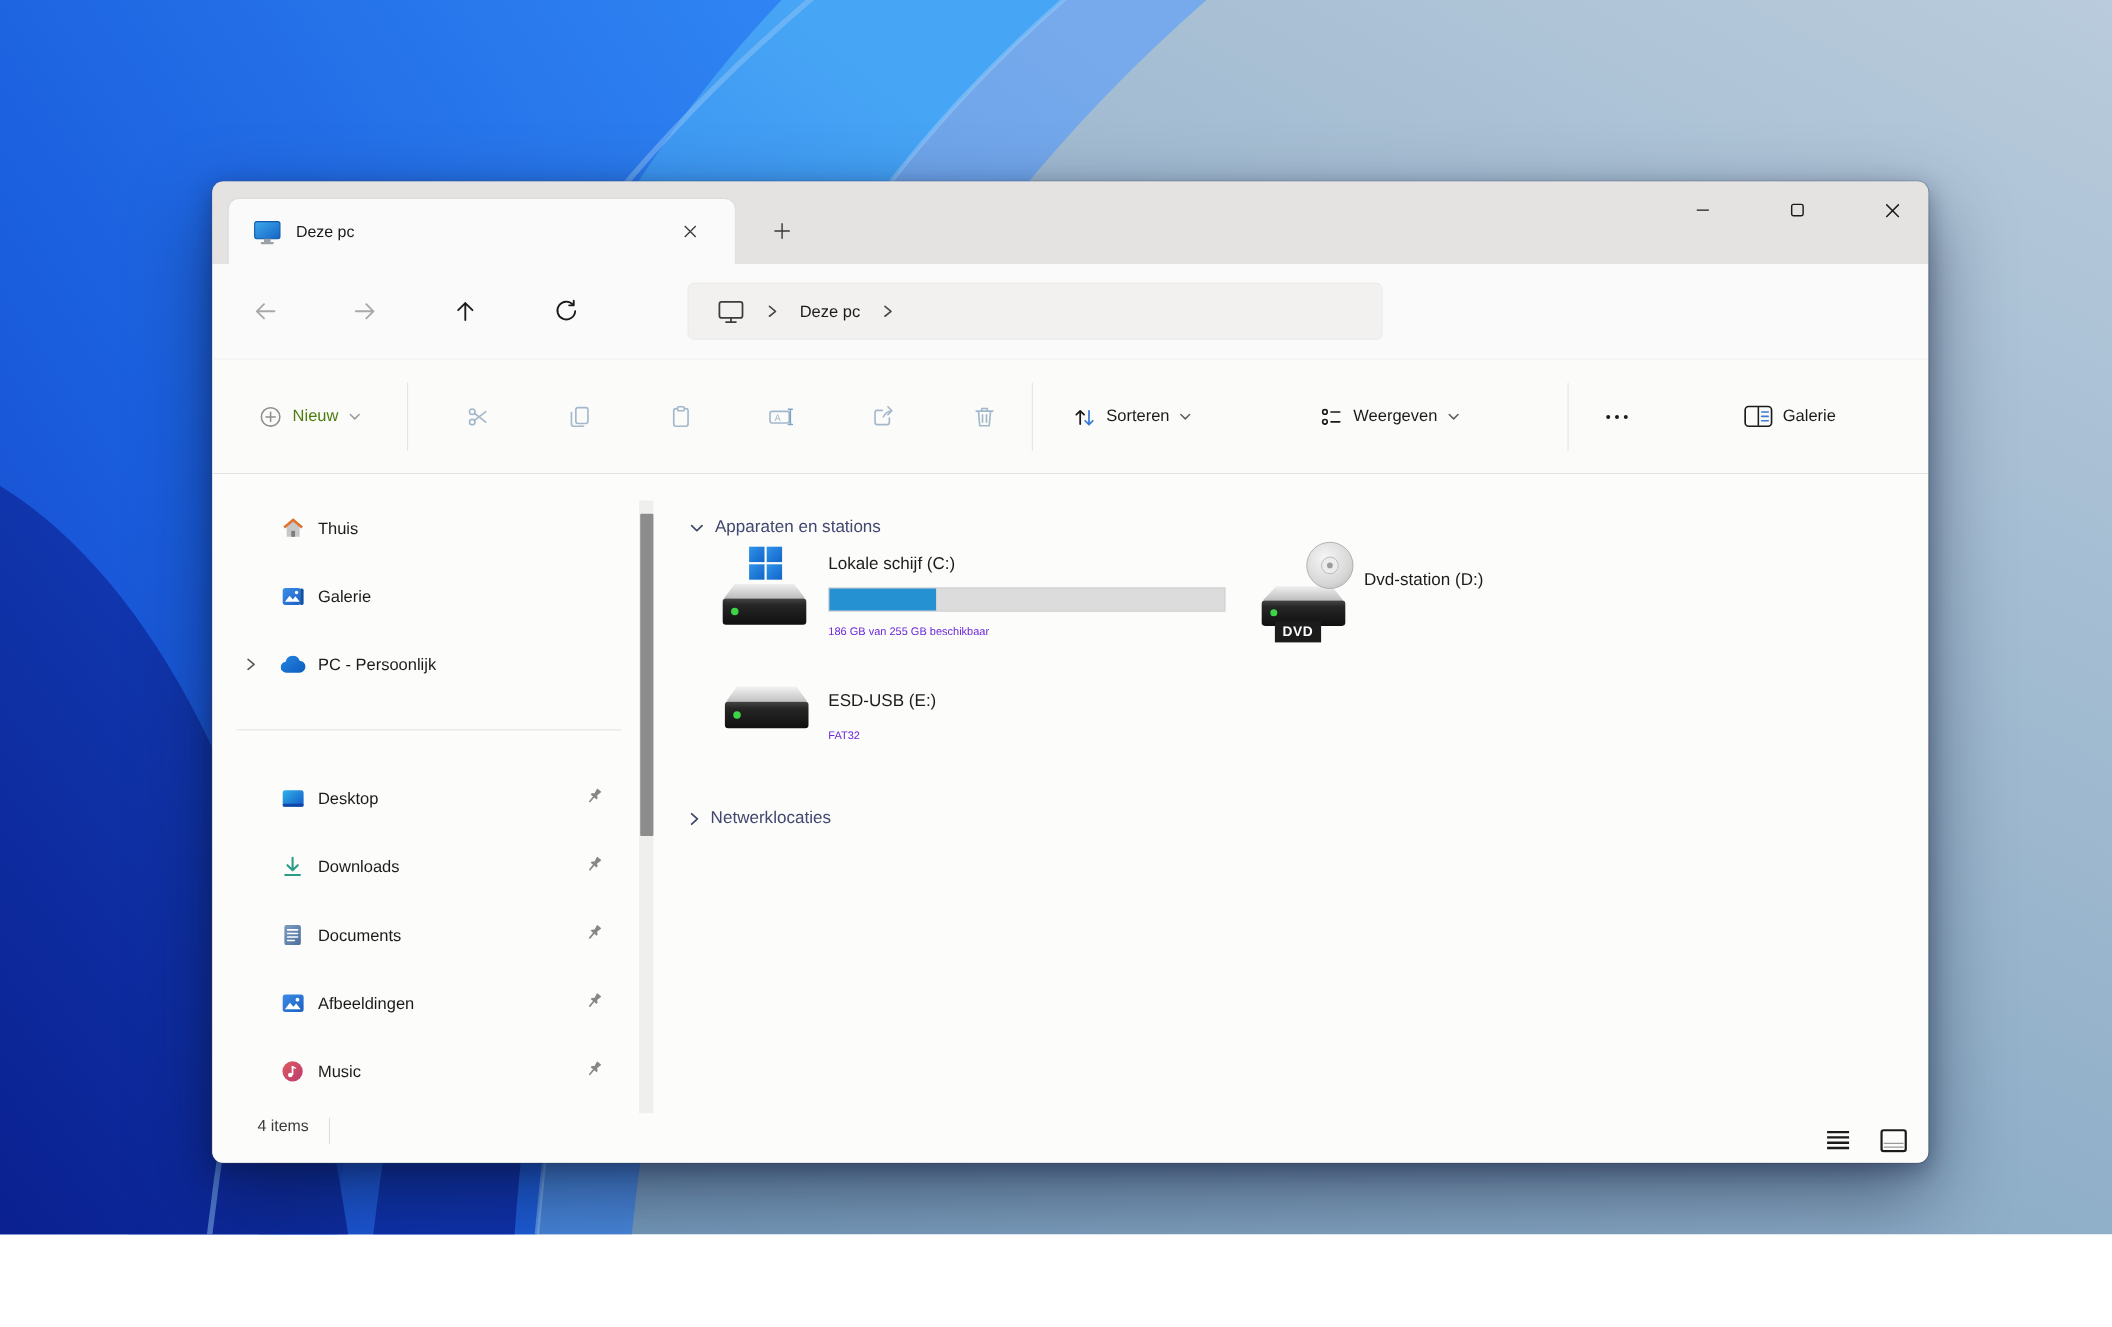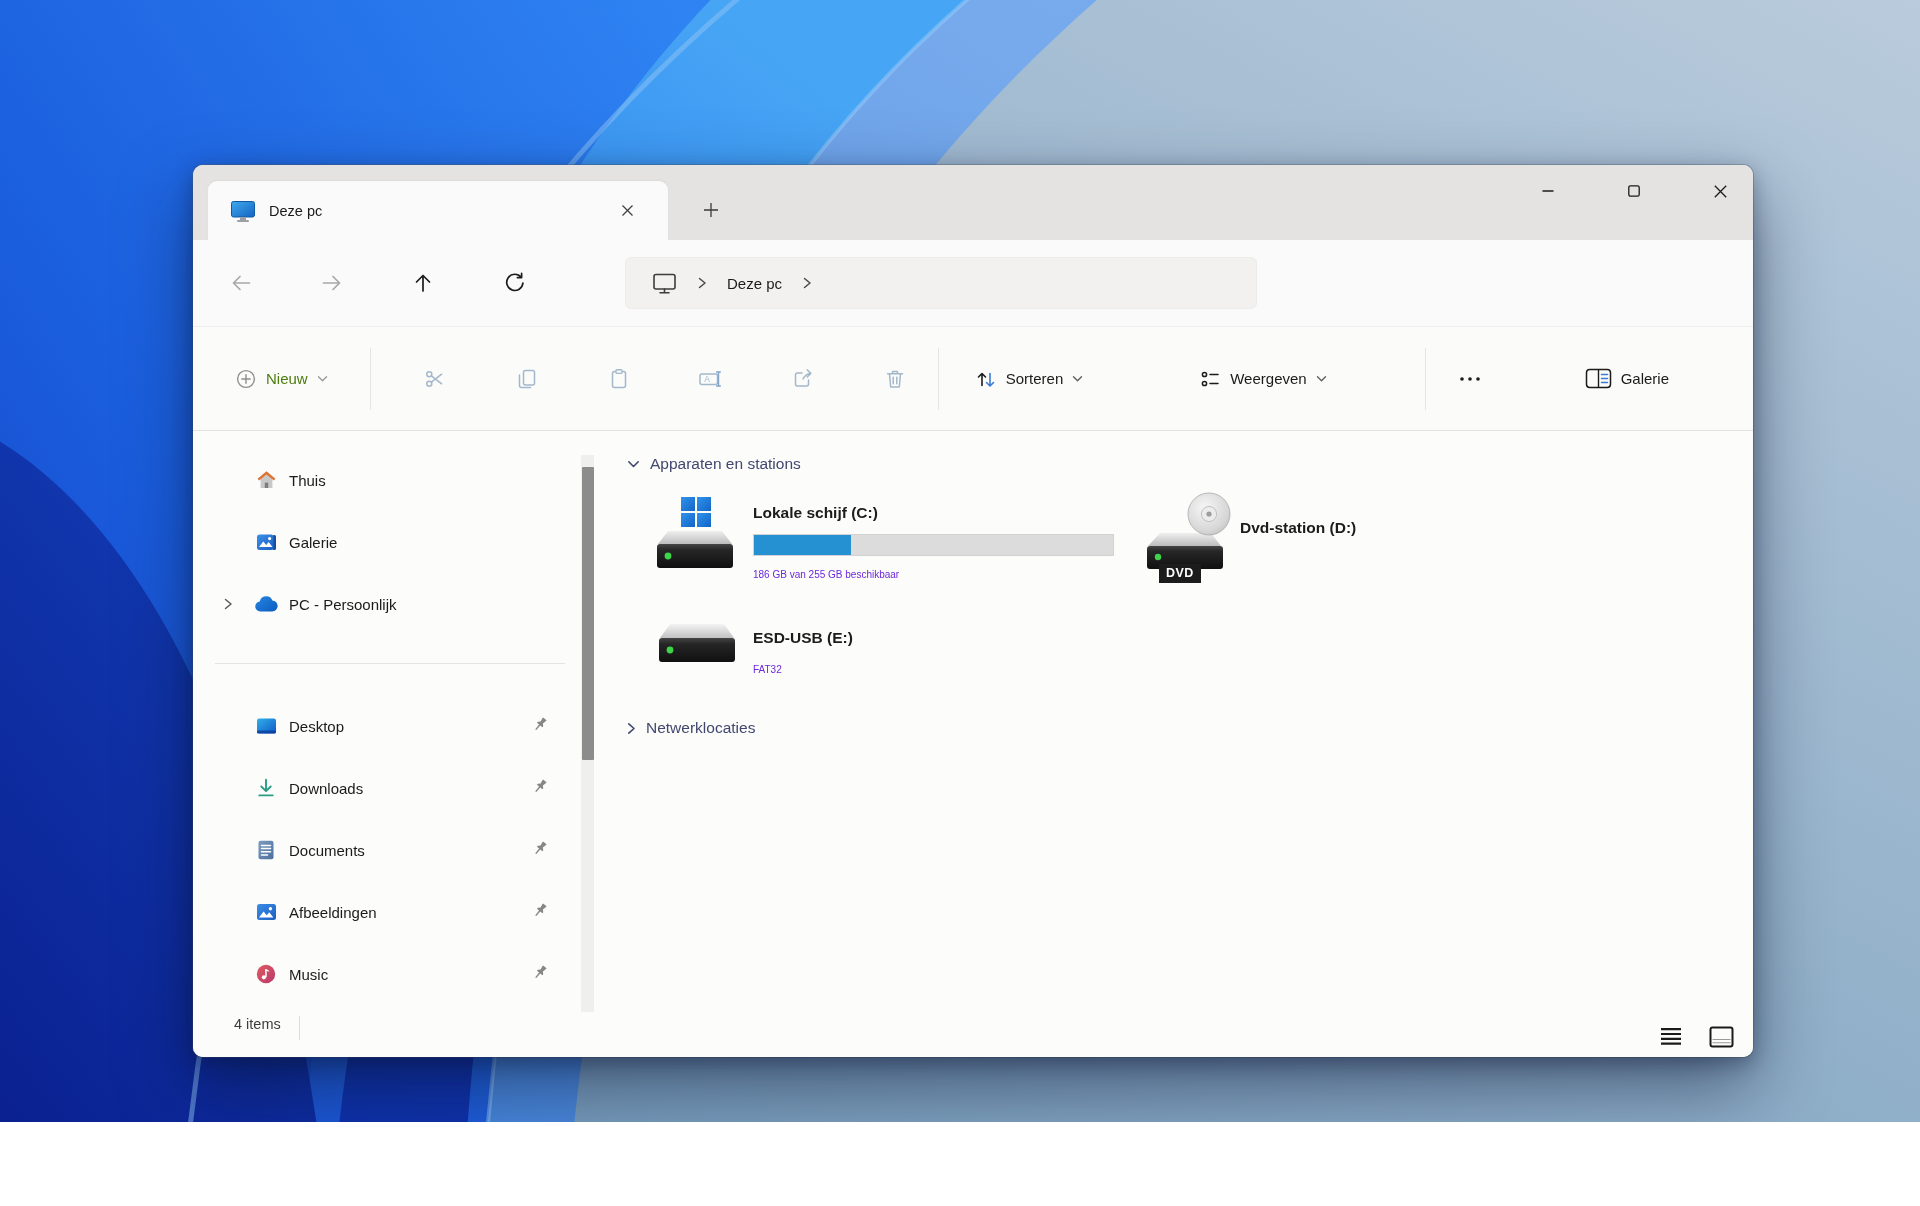--- a/index.html
+++ b/index.html
@@ -58,28 +58,28 @@
     padding-left:14px;box-sizing:border-box;border-radius:5px;position:relative;}
   .srow .chevslot{width:22px;display:grid;place-items:center;flex:none;}
   .srow .sicon{width:26px;margin-left:14px;display:grid;place-items:center;flex:none;}
   .srow .slabel{margin-left:10px;font-size:15px;color:#1b1b1b;}
   .srow .pin{position:absolute;right:24px;top:50%;transform:translateY(-50%);}
   .sdivider{height:1px;background:#e4e4e3;margin:33px 14px 36px 22px;}
   .vscroll{position:absolute;left:388px;top:24px;width:13px;height:557px;background:#efefee;}
   .vthumb{position:absolute;left:0.5px;top:12px;width:12px;height:293px;background:#8c8c8c;border-radius:1px;}
 
   .main{position:absolute;left:410px;top:0;right:0;bottom:0;}
-  .sec-head{position:absolute;display:flex;align-items:center;gap:10px;}
+  .sec-head{position:absolute;display:flex;align-items:center;gap:10px;margin-top:16px;}
   .sec-title{font-size:15.5px;color:#41476e;}
   .sec1{left:24px;top:24px;} .sec2{left:24px;top:288px;}
   .drive-icon{position:absolute;}
   .di-c{left:48px;top:62px;} .di-d{left:542px;top:58px;} .di-e{left:50px;top:187px;}
   .dvd-badge{position:absolute;left:14px;bottom:-2px;background:#1c1c1c;color:#fff;
     font-size:12.5px;font-weight:bold;letter-spacing:.5px;padding:2px 7px 3px;}
-  .drive-name{position:absolute;font-size:15.5px;color:#1c1c1c;white-space:nowrap;font-weight:bold;}
+  .drive-name{position:absolute;font-size:15.5px;color:#1c1c1c;white-space:nowrap;}
   .dn-c{left:150px;top:73px;} .dn-d{left:637px;top:88px;} .dn-e{left:150px;top:198px;}
   .drive-info{position:absolute;font-size:10px;color:#6d28d9;white-space:nowrap;}
   .in-c{left:150px;top:138px;} .in-e{left:150px;top:233px;}
   .pbar{position:absolute;left:150px;top:103px;width:361px;height:22px;background:#dcdcdc;
     border:1px solid #d2d2d2;box-sizing:border-box;}
   .pfill{height:100%;background:#2591d3;}
 
   
   .statusbar{position:absolute;left:0;bottom:0;right:0;height:41px;background:#fcfcfb;
     display:flex;align-items:flex-start;padding-left:41px;box-sizing:border-box;}

